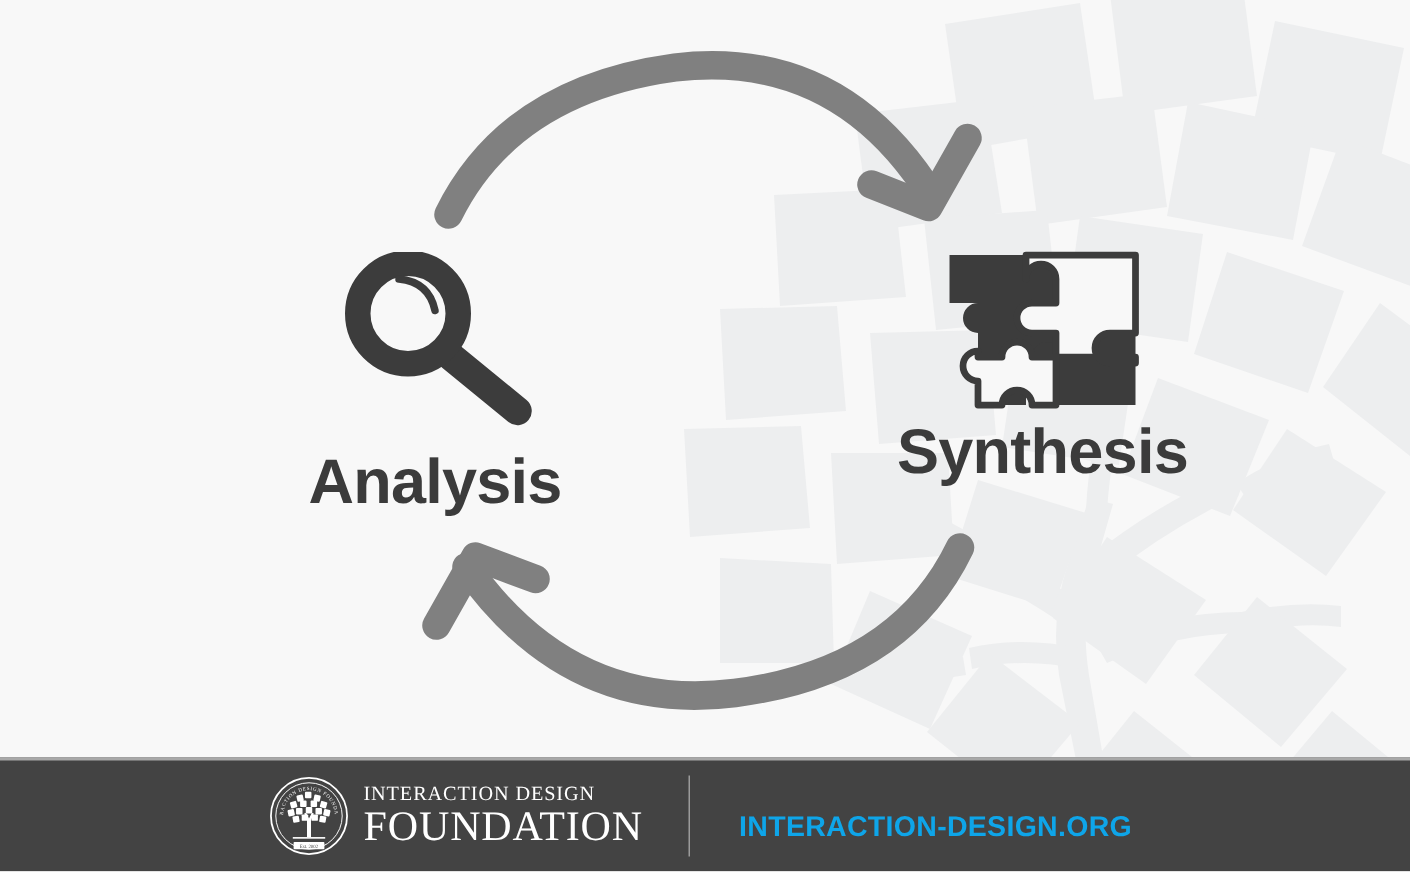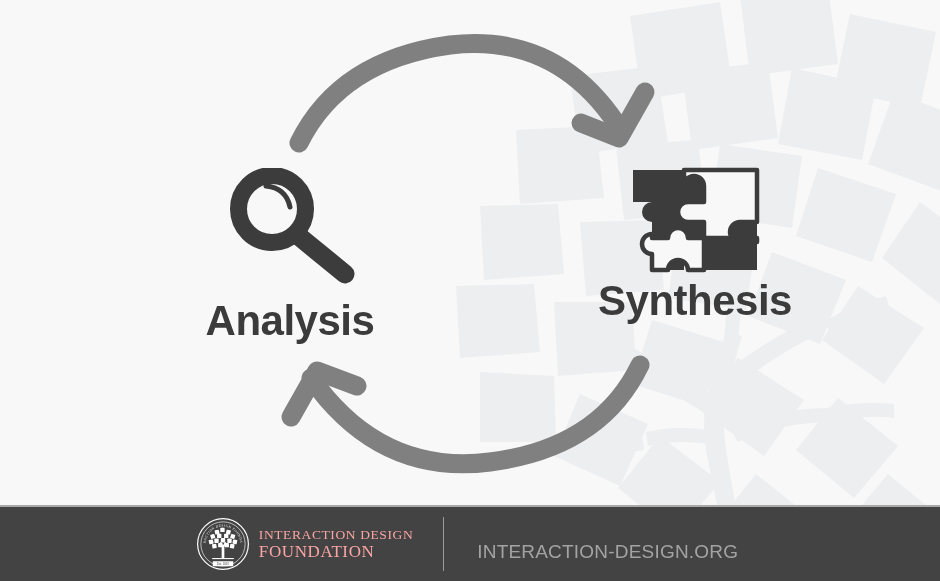--- a/index.html
+++ b/index.html
@@ -103,49 +103,49 @@
     display: flex;
     align-items: center;
   }
   .seal {
     width: 54px;
     height: 54px;
     flex: 0 0 54px;
   }
   .brand-text {
     margin-left: 9px;
-    color: #fca5a5;
+    color: #ffffff;
     font-family: "Liberation Serif", serif;
     line-height: 1;
     text-align: left;
   }
   .brand-line1 {
     display: block;
     font-size: 13.5px;
     letter-spacing: 0.6px;
     white-space: nowrap;
   }
   .brand-line2 {
     display: block;
-    font-size: 17px;
+    font-size: 28px;
     letter-spacing: 0.6px;
     margin-top: 2px;
     white-space: nowrap;
   }
   .divider {
     width: 1px;
     height: 54px;
     background: #9b9b9b;
     margin: 0 33px 0 30px;
     flex: 0 0 1px;
   }
   .site-url {
-    color: #a3a3a3;
+    color: #0ea5e9;
     font-family: "Liberation Sans", sans-serif;
-    font-weight: normal;
+    font-weight: bold;
     font-size: 19px;
     letter-spacing: 0.2px;
     white-space: nowrap;
     margin-top: 16px;
   }
 </style>
 </head>
 <body>
 
 <div id="stage">

